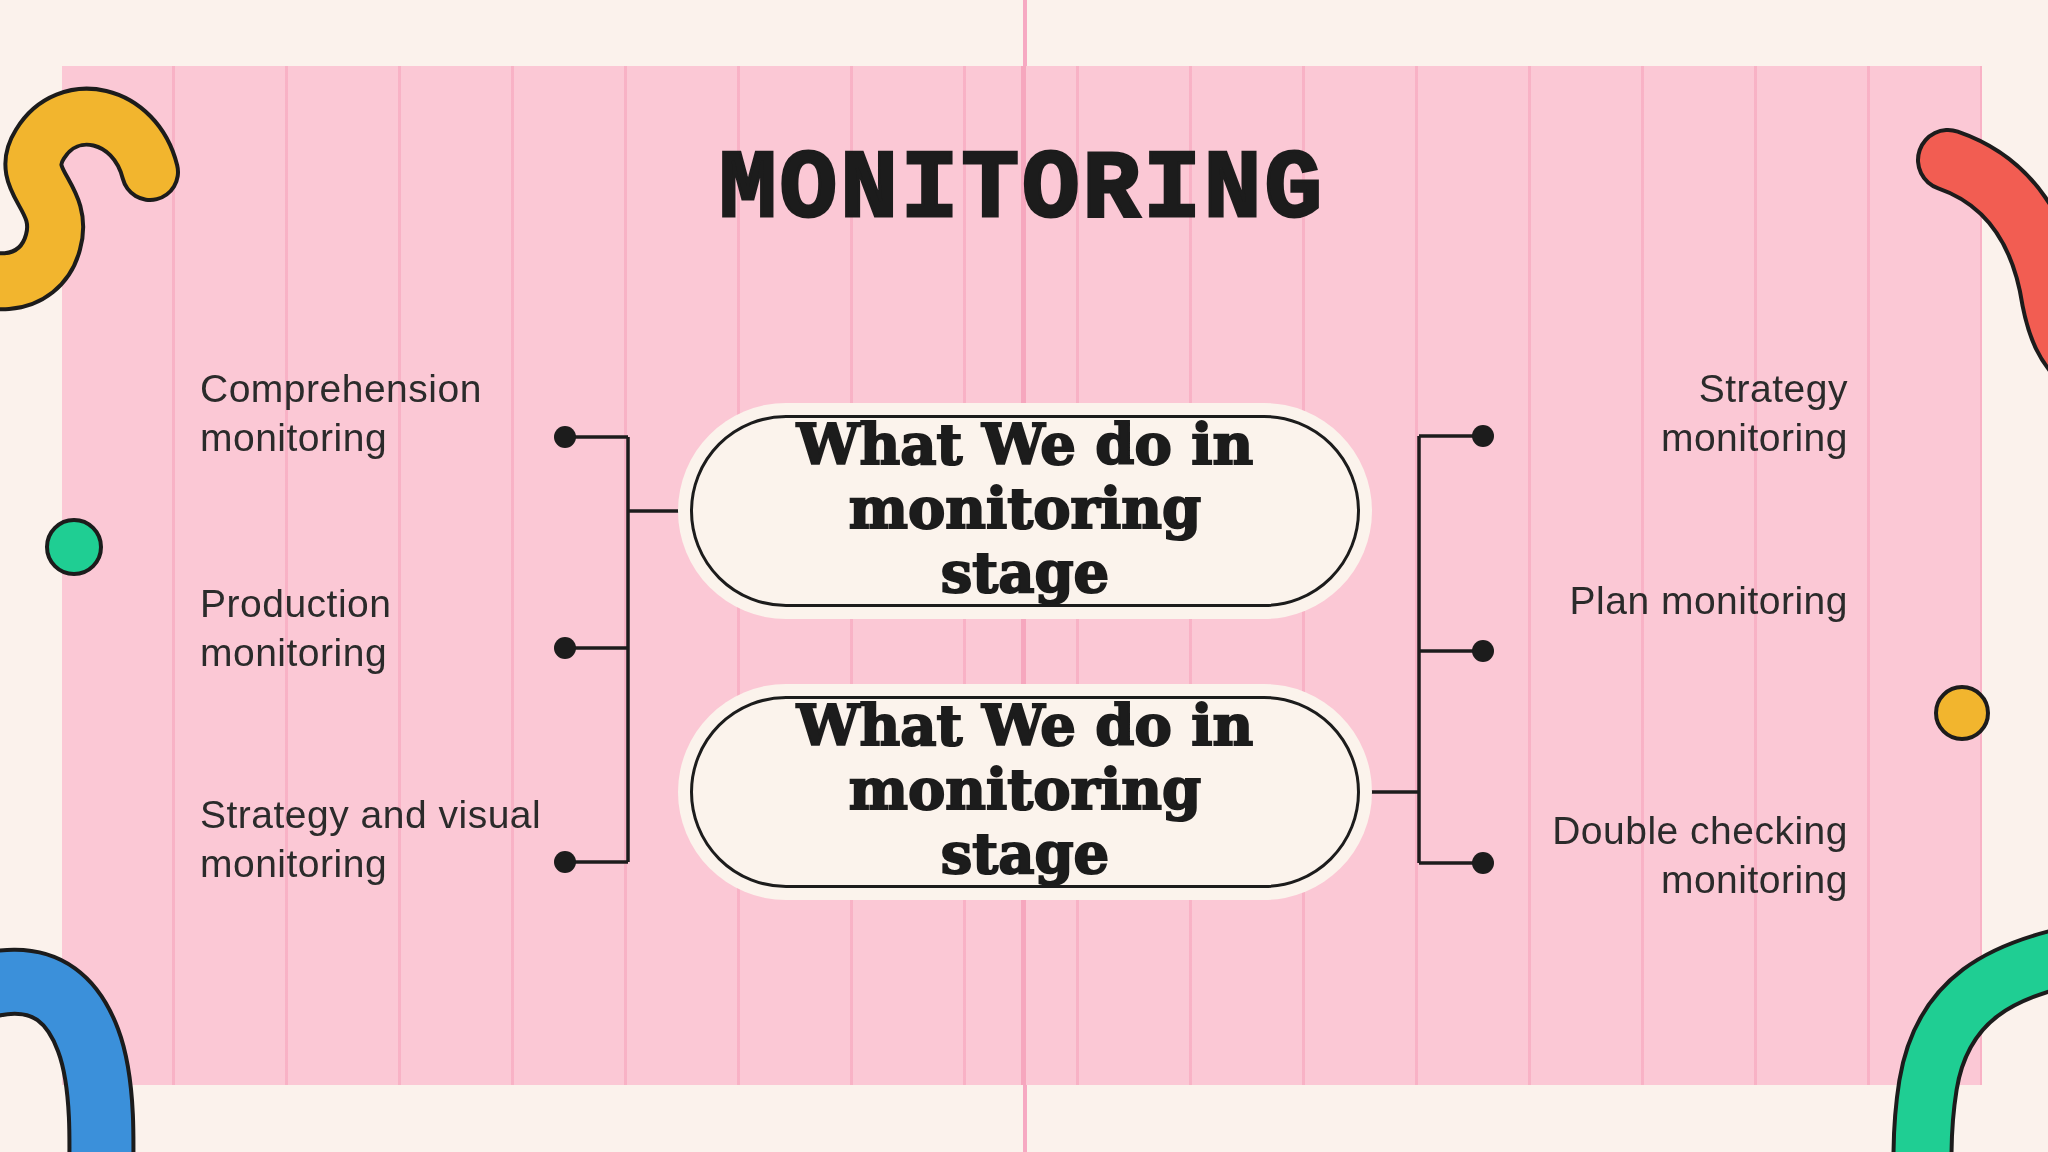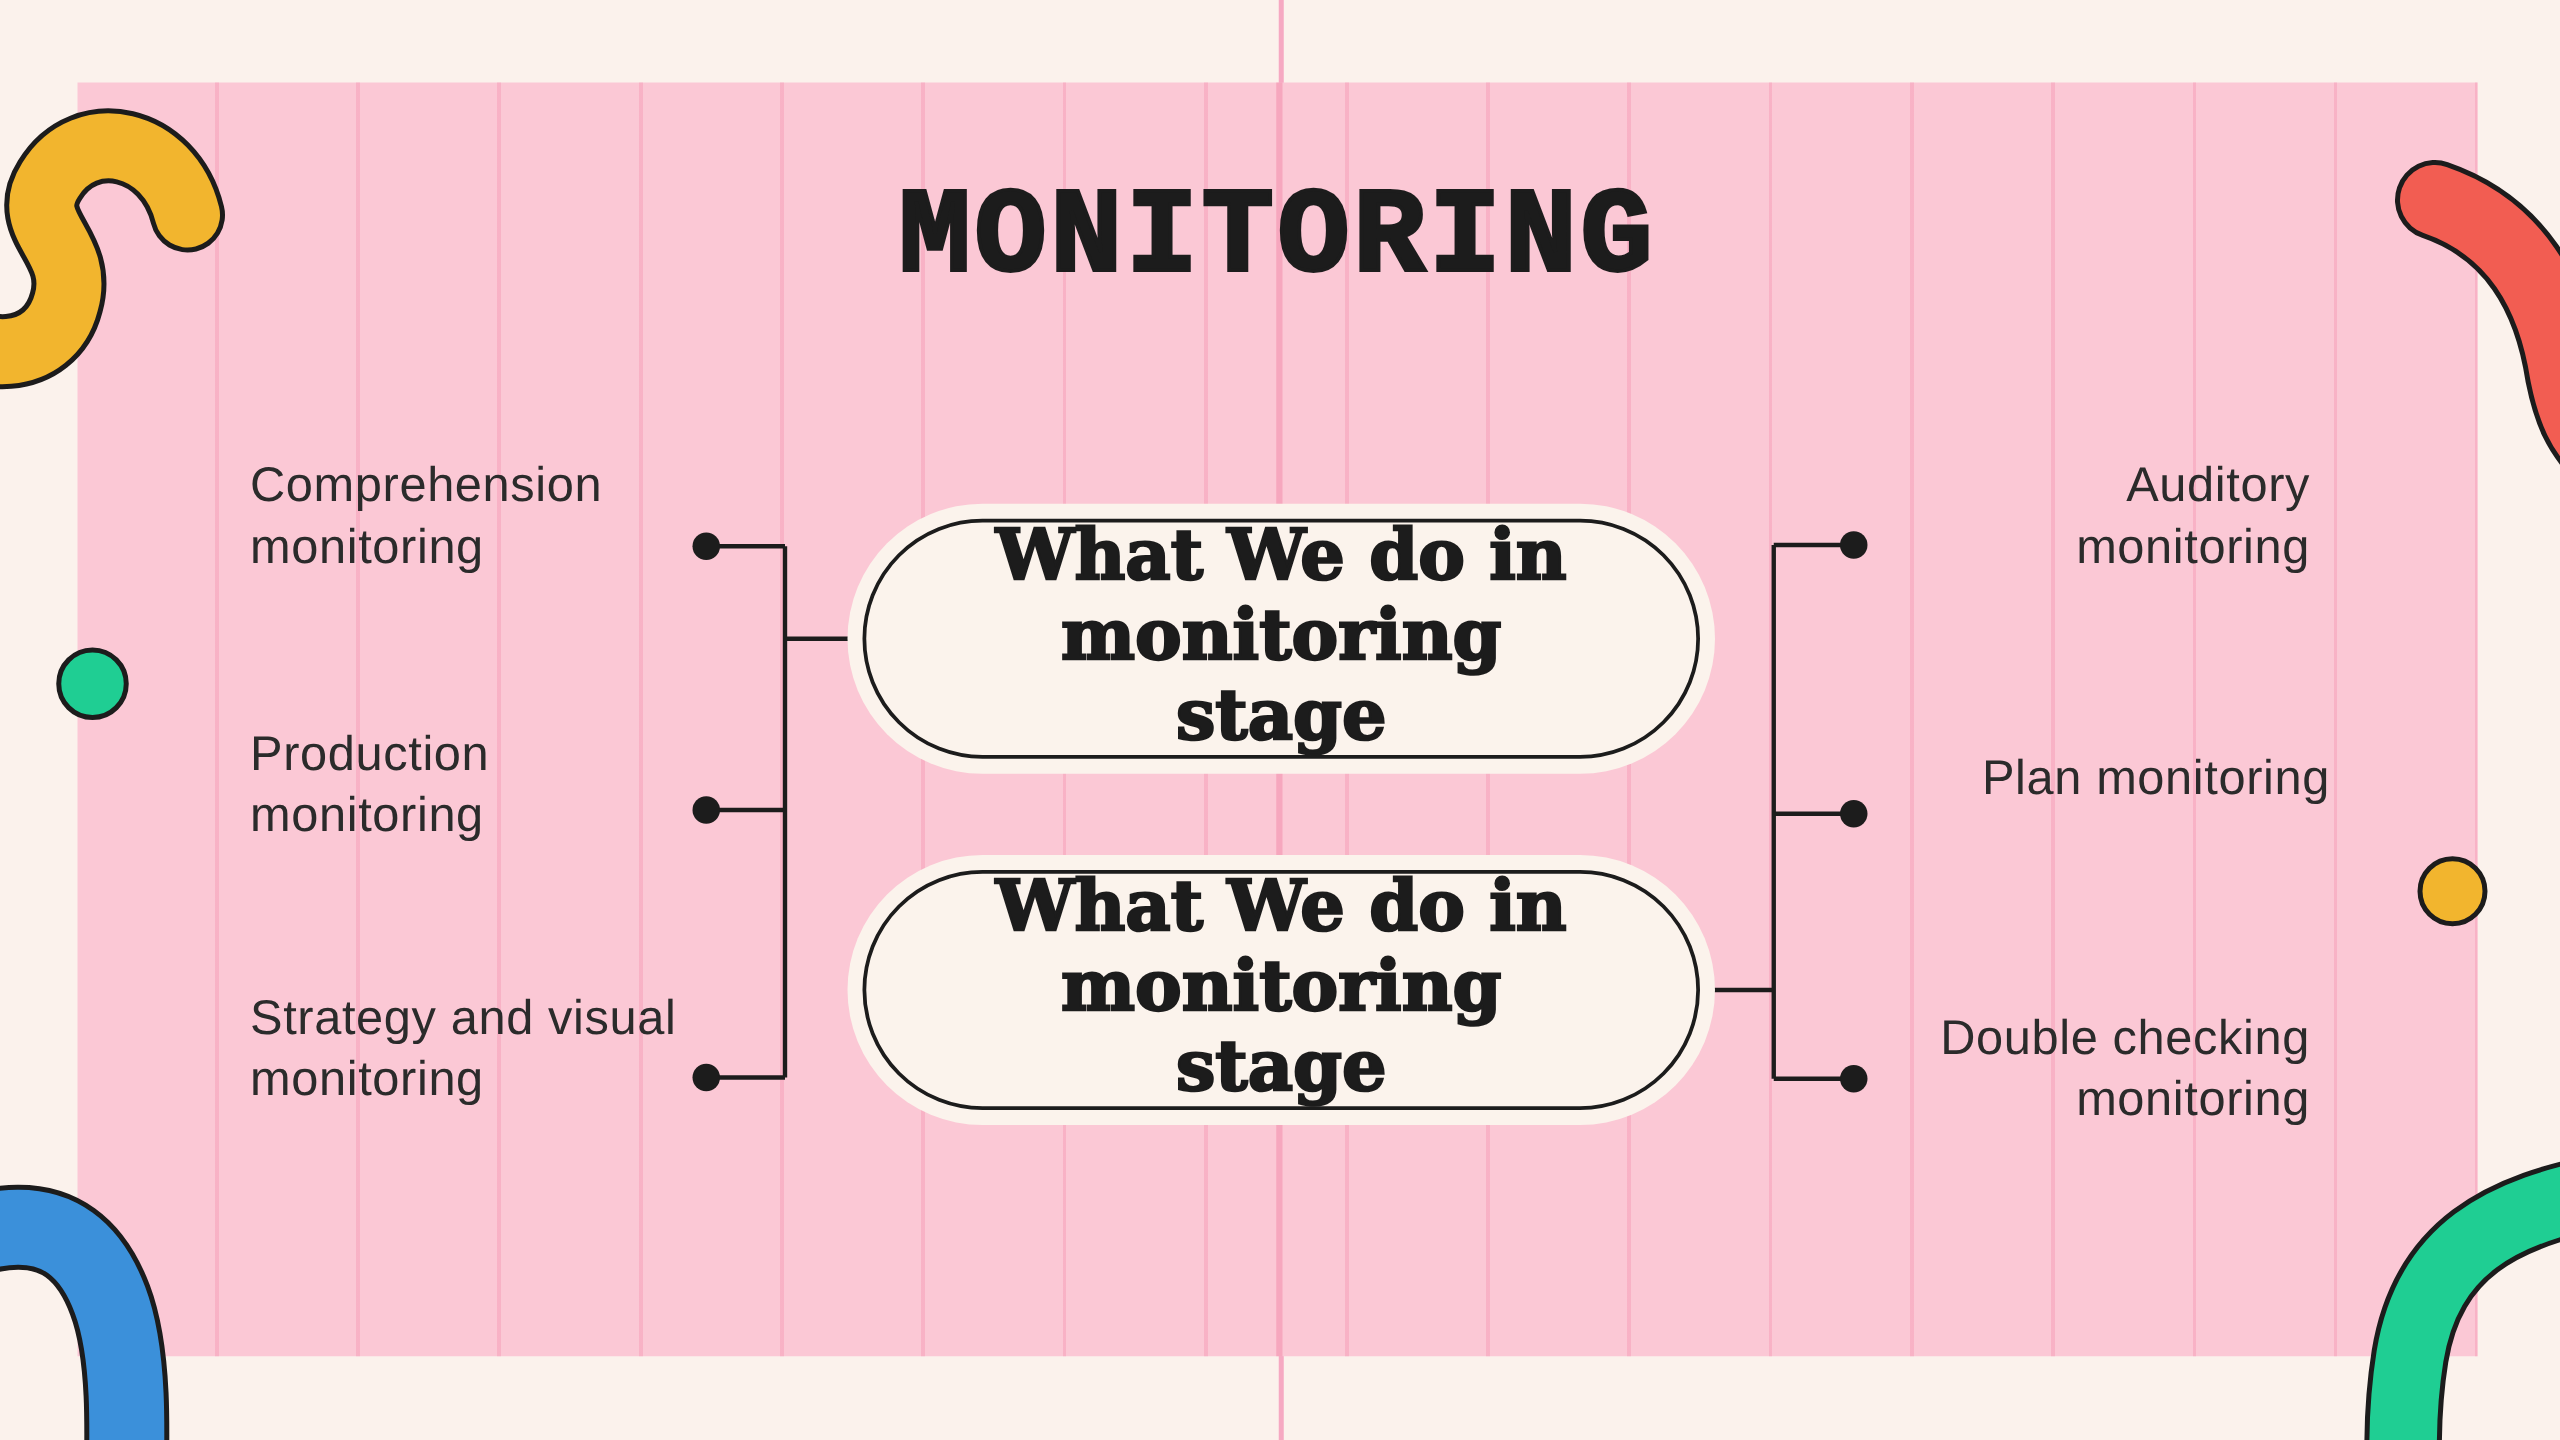--- a/index.html
+++ b/index.html
@@ -68,21 +68,21 @@
     position:absolute;
     font-size:39px;line-height:49px;
     letter-spacing:0.5px;
     color:#2B2B2B;
   }
   .label.right{text-align:right;}
   .lbl-l1{left:200px;top:364px;width:310px;}
   .lbl-l2{left:200px;top:579px;width:310px;}
   .lbl-l3{left:200px;top:790px;width:430px;}
   .lbl-r1{right:200px;top:364px;width:240px;}
-  .lbl-r2{right:184px;top:576px;width:330px;margin-top:22px;}
+  .lbl-r2{right:200px;top:576px;width:330px;}
   .lbl-r3{right:200px;top:790px;width:345px;margin-top:16px;}
   .overlay{position:absolute;inset:0;pointer-events:none;}
 </style>
 </head>
 <body>
 
 <div class="slide">
 
   <div class="guide-line"></div>
 
@@ -153,17 +153,17 @@
   <div class="pill pill-2">
     <div class="pill-inner">
       <div class="pill-text">What We do in monitoring stage</div>
     </div>
   </div>
 
   <div class="label lbl-l2">Production monitoring</div>
   <div class="label lbl-l1">Comprehension monitoring</div>
   <div class="label lbl-l3">Strategy and visual monitoring</div>
 
-  <div class="label right lbl-r1">Auditory monitoring</div>
+  <div class="label right lbl-r1">Strategy monitoring</div>
   <div class="label right lbl-r2">Plan monitoring</div>
   <div class="label right lbl-r3">Double checking monitoring</div>
 
 </div>
 
 </body></html>

